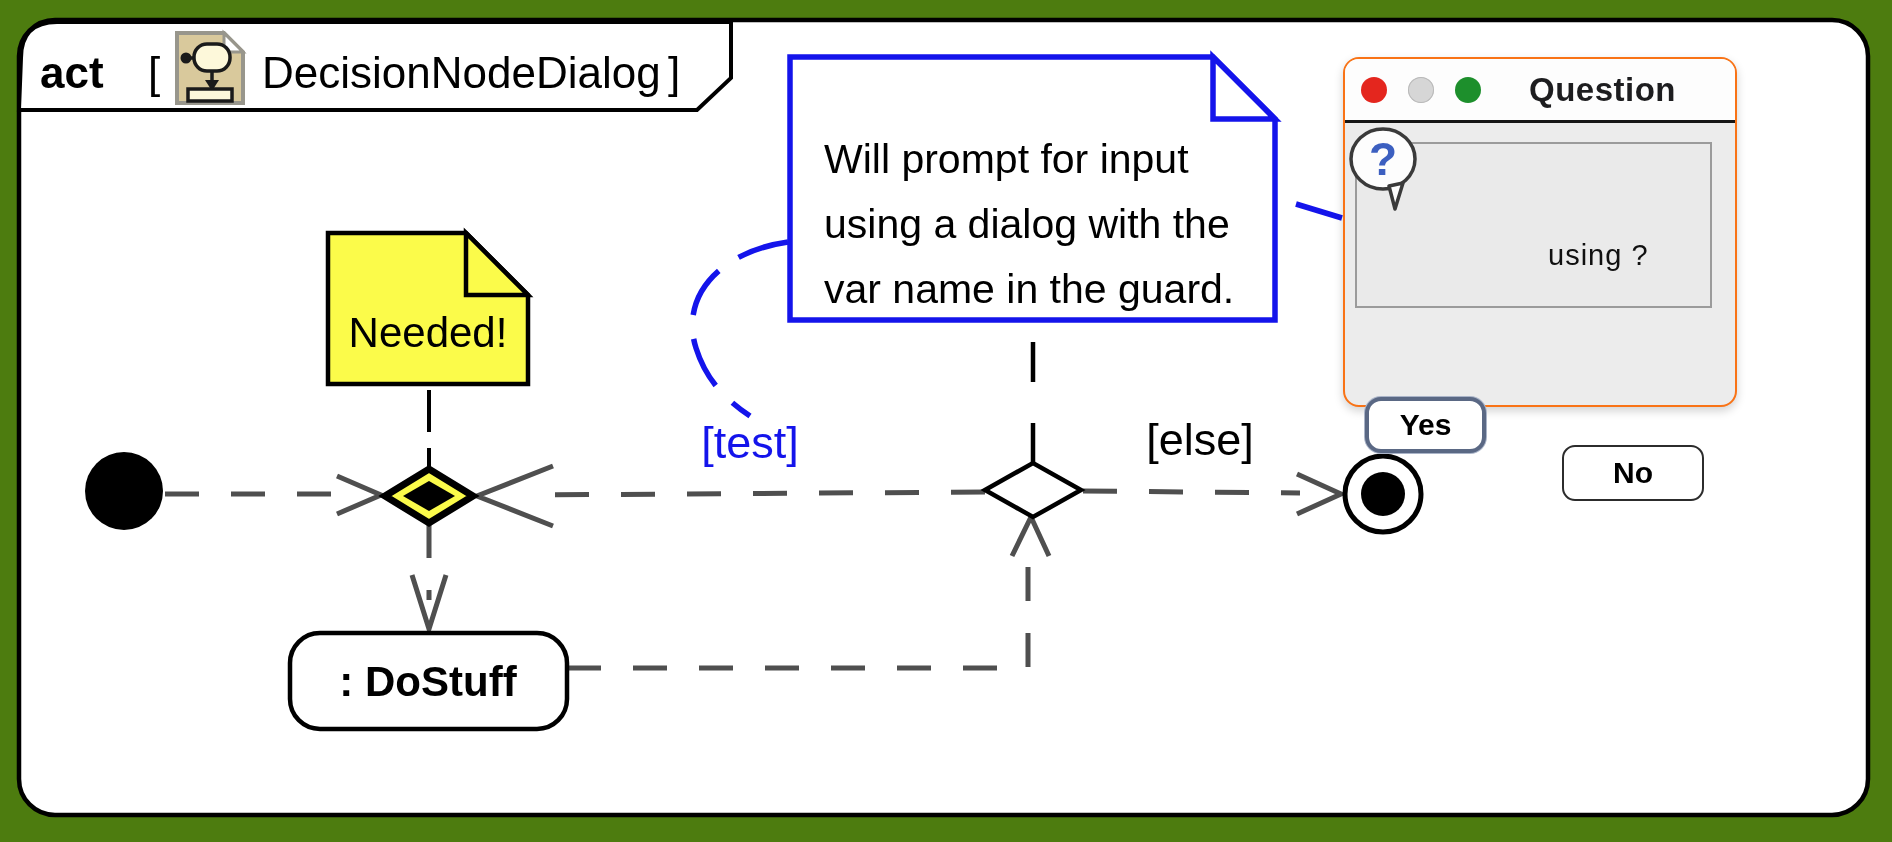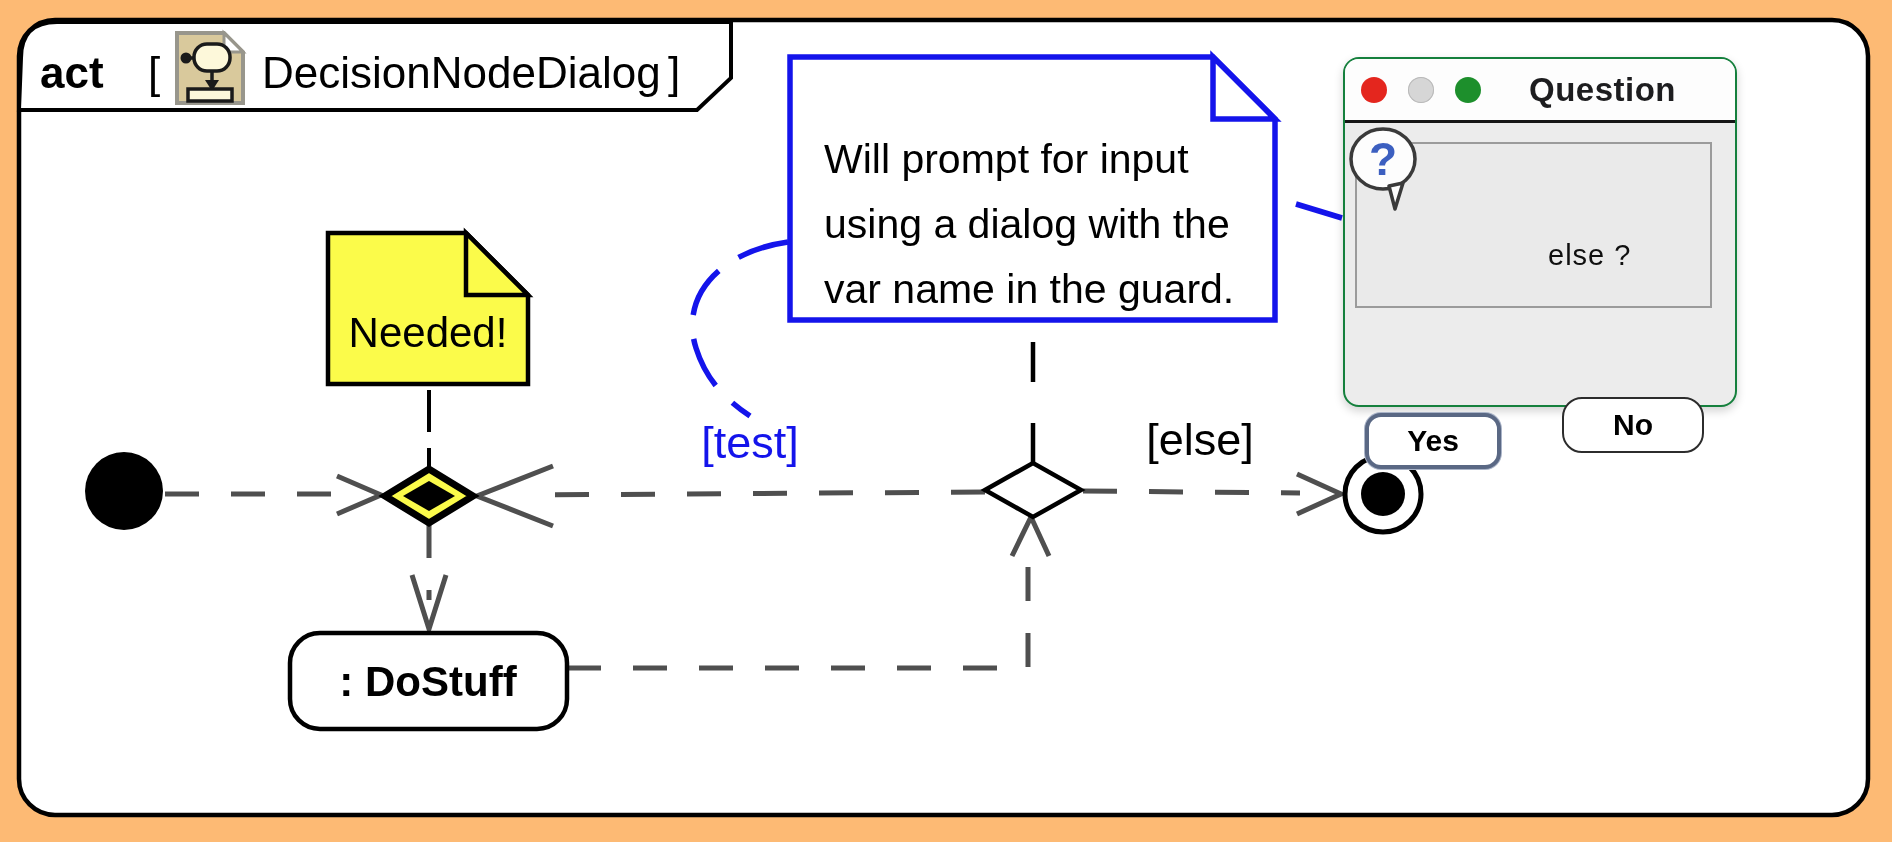--- a/index.html
+++ b/index.html
@@ -6,30 +6,30 @@
     --note-yellow:#fbfb4a;
     --annotation-blue:#1414eb;
     --flow-gray:#4f4f4f;
     --traffic-red:#e4261e;
     --traffic-gray:#d6d6d6;
     --traffic-green:#1d8f2c;
     --question-mark-blue:#3c5fc0;
   }
   html,body{margin:0;padding:0;background:#ffffff;}
   .stage{
-    position:relative;width:1892px;height:842px;background:#fdba74;overflow:hidden;
+    position:relative;width:1892px;height:842px;background:#4d7c0f;overflow:hidden;
     font-family:"Liberation Sans",sans-serif;
   }
   .stage svg{position:absolute;left:0;top:0;}
   svg text{font-family:"Liberation Sans",sans-serif;}
 
   
   .qdialog{
     position:absolute;left:1343px;top:57px;width:394px;height:350px;
-    background:#ececec;border:2px solid #15803d;border-radius:16px;
+    background:#ececec;border:2px solid #f97316;border-radius:16px;
     box-shadow:0 4px 10px rgba(0,0,0,0.18);
     box-sizing:border-box;
   }
   .qtitlebar{
     height:64px;background:#fdfdfd;border-radius:14px 14px 0 0;
     border-bottom:3px solid #161616;
     display:flex;align-items:center;padding-left:16px;box-sizing:border-box;
   }
   .tlight{width:26px;height:26px;border-radius:50%;margin-right:21px;flex:0 0 auto;}
   .tlight.red{background:var(--traffic-red);}
@@ -41,22 +41,22 @@
     position:absolute;left:10px;top:19px;width:357px;height:166px;
     background:#eaeaea;border:2px solid #9b9b9b;box-sizing:border-box;
   }
   .qbubble{position:absolute;left:56px;top:132px;width:90px;height:100px;}
   .qmessage{position:absolute;left:203px;top:116px;font-size:29px;color:#101010;letter-spacing:1px;}
   .qbtn{
     position:absolute;top:274px;height:56px;background:#ffffff;color:#000;
     font-family:"Liberation Sans",sans-serif;font-size:30px;font-weight:600;
     display:flex;align-items:center;justify-content:center;box-sizing:border-box;cursor:pointer;
   }
-  .qbtn.yes{left:20px;width:136px;border:4px solid #5a6884;border-radius:16px;box-shadow:0 0 0 1px #aab4c8;margin-top:16px;}
-  .qbtn.no{left:217px;width:142px;border:2.5px solid #2c2c2c;border-radius:20px;}
+  .qbtn.yes{left:20px;width:121px;border:4px solid #5a6884;border-radius:16px;box-shadow:0 0 0 1px #aab4c8;}
+  .qbtn.no{left:217px;width:142px;border:2.5px solid #2c2c2c;border-radius:13px;margin-top:48px;}
 
   
   .credit{
     position:absolute;left:1123px;top:618px;width:700px;
     font-size:42px;line-height:63px;color:#000;
   }
   .credit sup{font-size:25px;position:relative;top:-2px;}
 </style>
 </head>
 <body>
@@ -153,21 +153,21 @@
       <div class="tlight green"></div>
       <div class="qtitle">Question</div>
     </div>
     <div class="qbody">
       <div class="qpanel"></div>
       <svg class="qbubble" width="90" height="100" viewBox="0 0 90 100">
         <ellipse cx="38" cy="36" rx="32" ry="30" fill="#fdfdfd" stroke="#3a3a3a" stroke-width="3.5"></ellipse>
         <path d="M 44 63 L 50 86 L 58 60 Z" fill="#fdfdfd" stroke="#3a3a3a" stroke-width="3.5" stroke-linejoin="round"></path>
         <text x="38" y="52" font-size="46" font-weight="bold" text-anchor="middle" style="fill:var(--question-mark-blue)">?</text>
       </svg>
-      <div class="qmessage">else ?</div>
+      <div class="qmessage">using ?</div>
       <div class="qbtn yes">Yes</div>
       <div class="qbtn no">No</div>
     </div>
   </div>
 
   <div class="credit">
   </div>
 
 </div>
 

